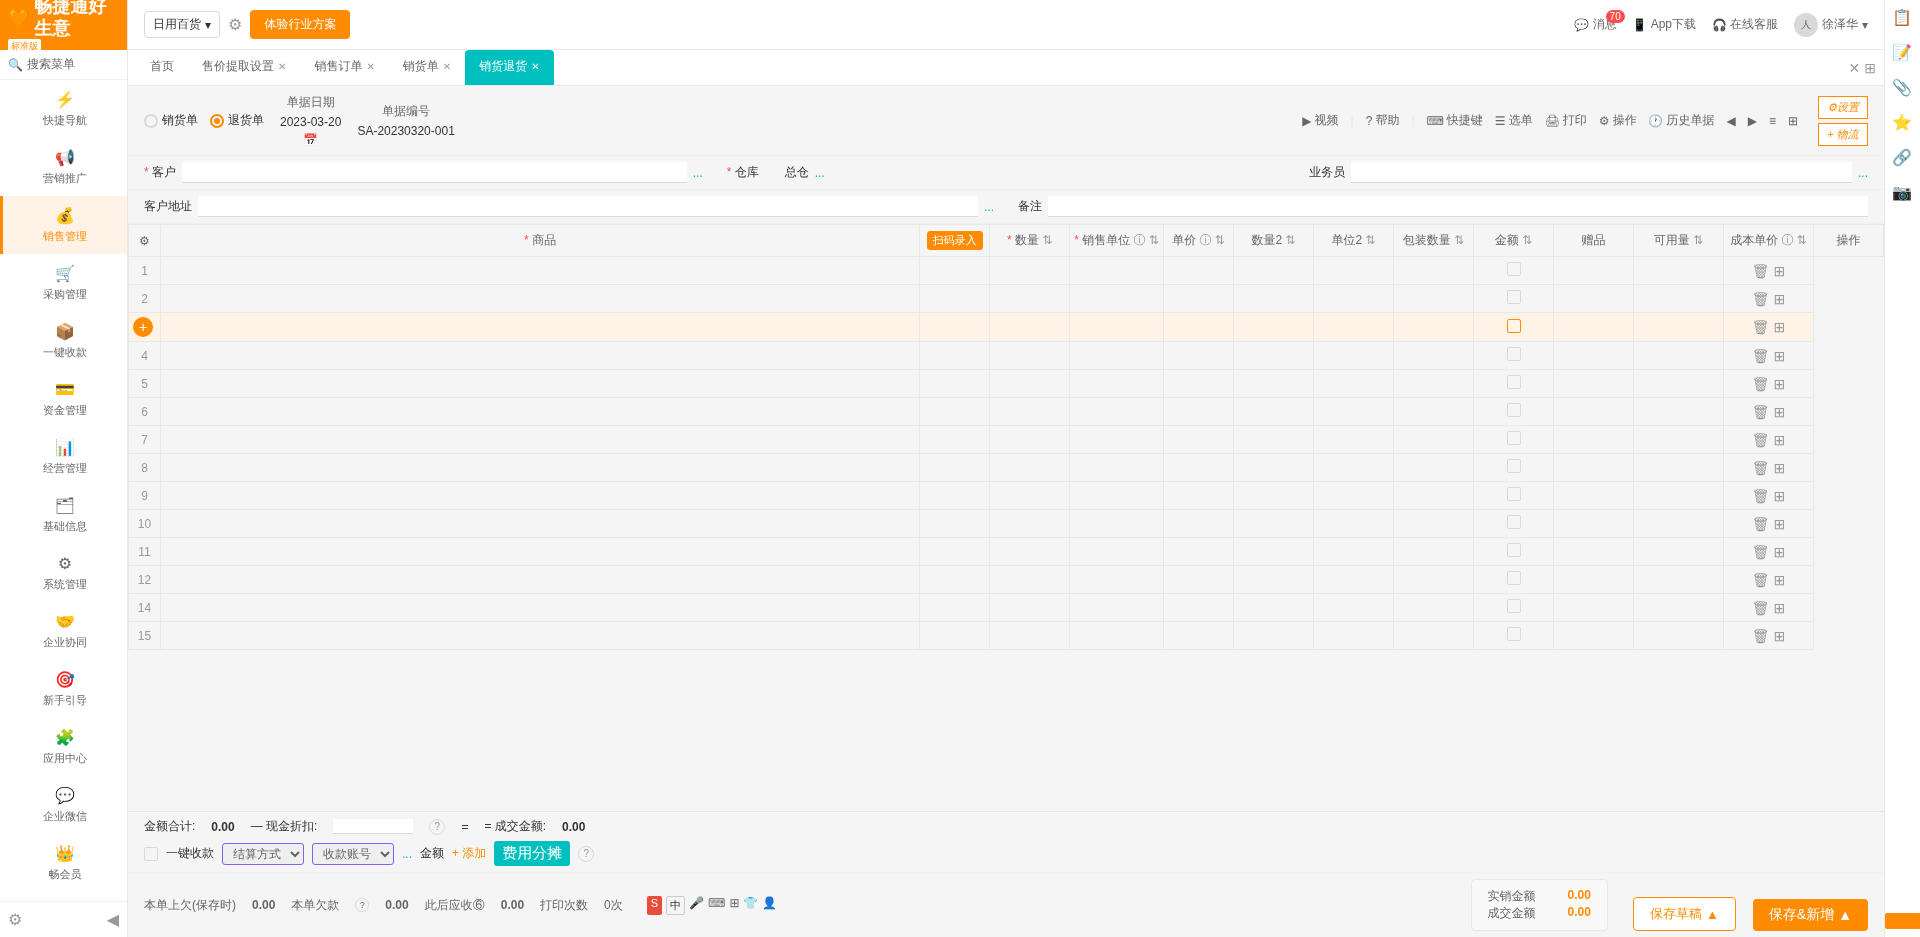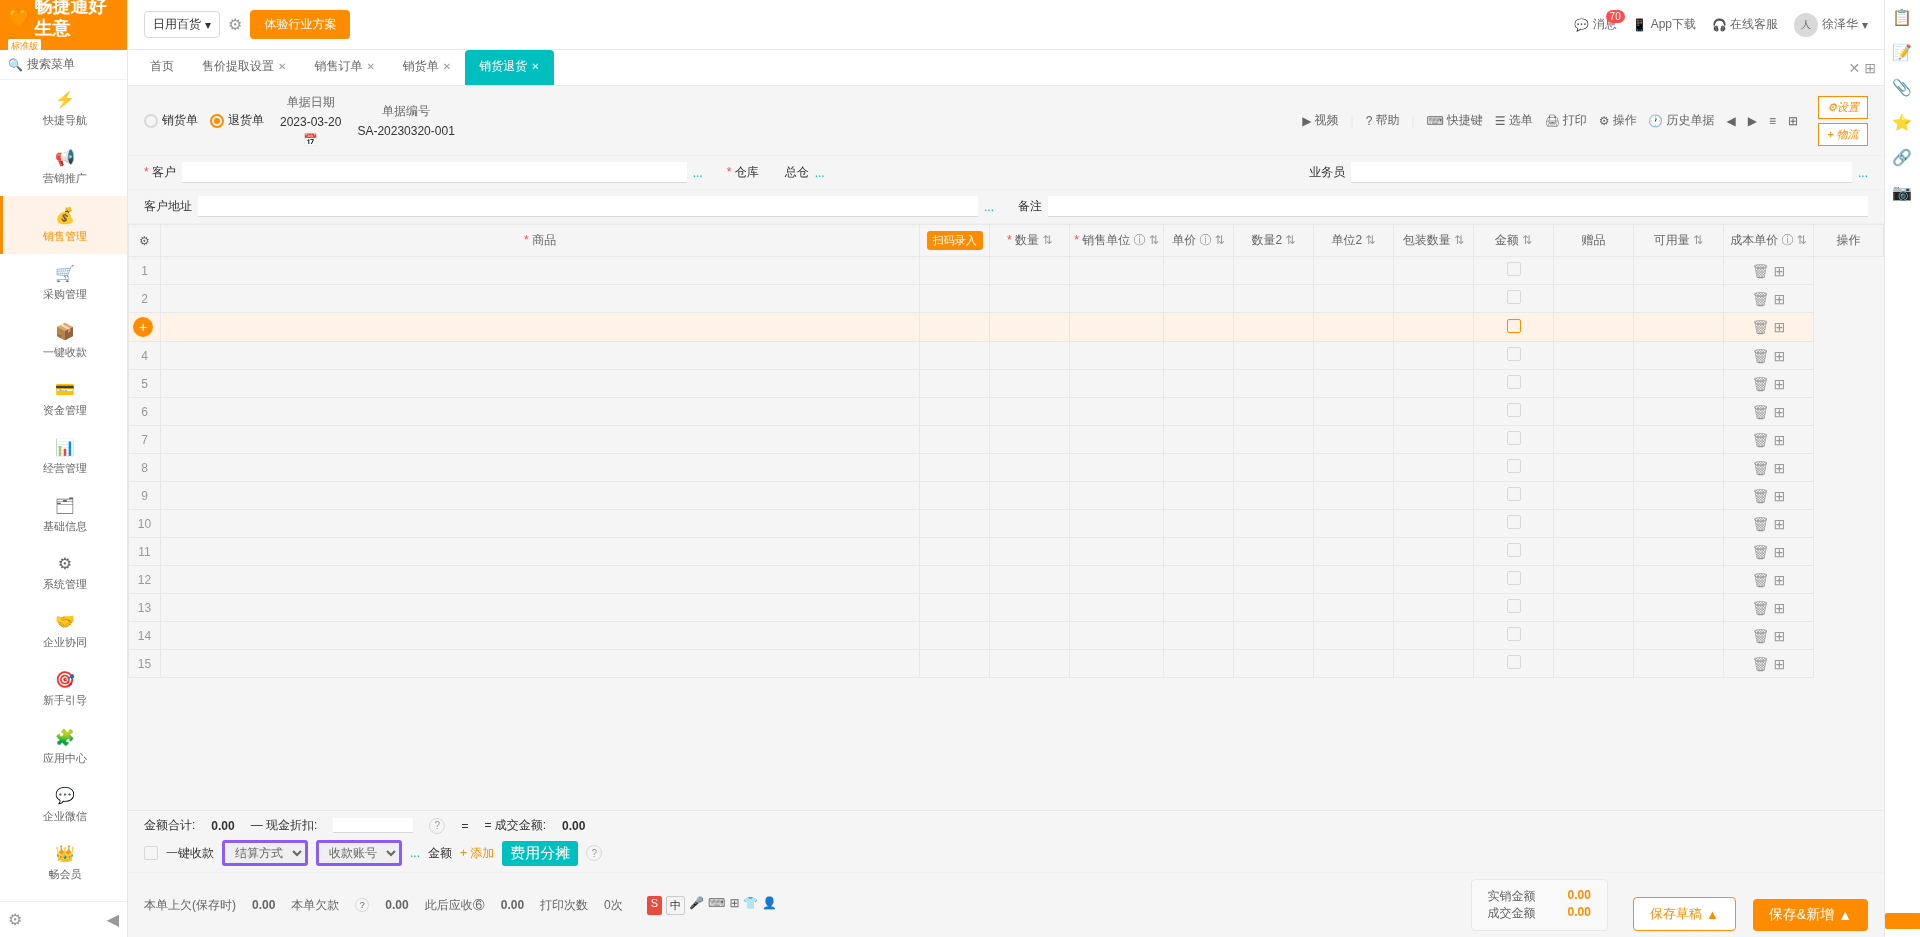--- a/index.html
+++ b/index.html
@@ -89,21 +89,21 @@
     .col-ops { width: 70px; }
     .add-row-btn { width: 20px; height: 20px; border-radius: 50%; background: #ff8c00; color: #fff; border: none; cursor: pointer; font-size: 14px; display: flex; align-items: center; justify-content: center; }
     .checkbox-cell { width: 14px; height: 14px; border: 1px solid #d9d9d9; display: inline-block; border-radius: 2px; }
     .op-icon { color: #999; cursor: pointer; font-size: 14px; margin: 0 2px; }
 
     
     .bottom-bar { border-top: 1px solid #e8e8e8; padding: 6px 16px; flex-shrink: 0; }
     .bottom-sum-row { display: flex; align-items: center; gap: 16px; font-size: 12px; color: #333; }
     .bottom-payment-row { display: flex; align-items: center; gap: 8px; margin-top: 6px; font-size: 12px; }
     .payment-checkbox { width: 14px; height: 14px; border: 1px solid #d9d9d9; border-radius: 2px; display: inline-block; }
-    .payment-select { border: 3px solid #8b5cf6; border-radius: 3px; padding: 2px 6px; font-size: 12px; color: #666; }
+    .payment-select { border: 1px solid #8b5cf6; border-radius: 3px; padding: 2px 6px; font-size: 12px; color: #666; }
     .add-btn-green { background: none; border: none; color: #ff8c00; cursor: pointer; font-size: 12px; display: flex; align-items: center; gap: 3px; }
     .fee-split-btn { background: #00bfbf; color: #fff; border: none; border-radius: 3px; padding: 3px 8px; font-size: 15px; cursor: pointer; }
     .bottom-footer { display: flex; align-items: center; justify-content: space-between; padding: 6px 16px; border-top: 1px solid #f0f0f0; flex-shrink: 0; font-size: 12px; }
     .footer-left { display: flex; align-items: center; gap: 16px; color: #666; }
     .footer-right { display: flex; align-items: flex-end; gap: 17px; }
     .summary-panel { background: #f9f9f9; border: 1px solid #e8e8e8; border-radius: 4px; padding: 8px 16px; margin-right: 8px; }
     .summary-panel .row { display: flex; justify-content: space-between; gap: 32px; font-size: 12px; }
     .summary-panel .label { color: #666; }
     .summary-panel .value { color: #ff8c00; font-weight: bold; }
     .btn-save-draft { background: #fff; border: 1px solid #ff8c00; color: #ff8c00; border-radius: 4px; padding: 7px 16px; font-size: 13px; cursor: pointer; display: flex; align-items: center; gap: 4px; }
@@ -579,35 +579,20 @@
             <td class="col-unit2"></td>
             <td class="col-pkg"></td>
             <td class="col-amount"></td>
             <td class="col-gift"><span class="checkbox-cell"></span></td>
             <td class="col-avail"></td>
             <td class="col-cost"></td>
             <td class="col-ops"><span class="op-icon">🗑</span><span class="op-icon">⊞</span></td>
           </tr>
           <tr>
             <td class="col-num">12</td>
-            <td class="col-product"></td>
-            <td class="col-qty"></td>
-            <td class="col-unit"></td>
-            <td class="col-price"></td>
-            <td class="col-qty2"></td>
-            <td class="col-unit2"></td>
-            <td class="col-pkg"></td>
-            <td class="col-amount"></td>
-            <td class="col-gift"><span class="checkbox-cell"></span></td>
-            <td class="col-avail"></td>
-            <td class="col-cost"></td>
-            <td class="col-ops"><span class="op-icon">🗑</span><span class="op-icon">⊞</span></td>
-          </tr>
-          <tr>
-            <td class="col-num">13</td>
             <td class="col-product"></td>
             <td class="col-qty"></td>
             <td class="col-unit"></td>
             <td class="col-price"></td>
             <td class="col-qty2"></td>
             <td class="col-unit2"></td>
             <td class="col-pkg"></td>
             <td class="col-amount"></td>
             <td class="col-gift"><span class="checkbox-cell"></span></td>
             <td class="col-avail"></td>

